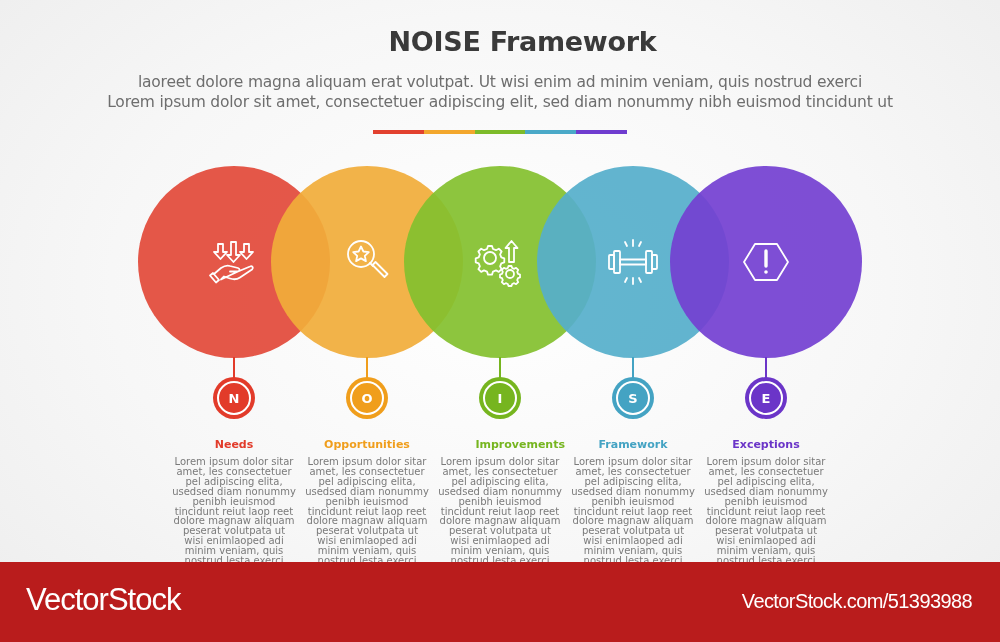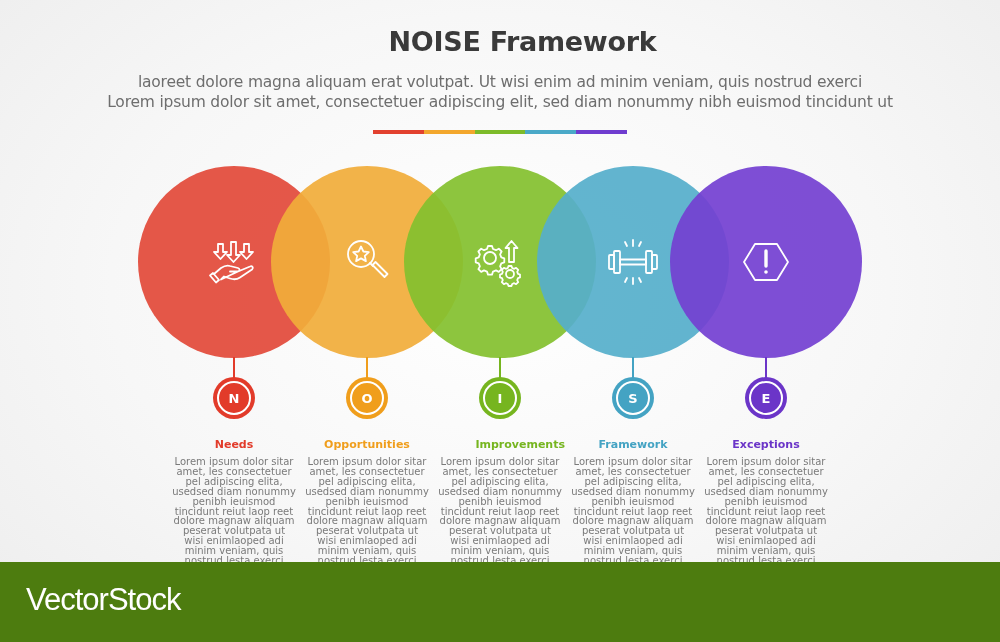--- a/index.html
+++ b/index.html
@@ -49,21 +49,21 @@
       position: absolute; top: 438px; width: 130px; text-align: center;
       font-size: 11px; font-weight: bold; font-family: "DejaVu Sans", sans-serif;
     }
     .item-desc {
       position: absolute; top: 457px; width: 124px; text-align: center;
       font-size: 10px; line-height: 9.9px; color: #7a7a7a;
       font-family: "DejaVu Sans", sans-serif;
     }
     .footer {
       position: absolute; left: 0; top: 562px; width: 1000px; height: 80px;
-      background: #4d7c0f; color: #fff;
+      background: #b91c1c; color: #fff;
     }
     .footer .brand {
       position: absolute; left: 26px; top: 20px; font-size: 31px;
       font-family: "Liberation Sans", sans-serif; letter-spacing: -1px;
     }
     .footer .url {
       position: absolute; right: 28px; top: 28px; font-size: 20px;
       font-family: "Liberation Sans", sans-serif; letter-spacing: -0.6px;
     }
   </style>
@@ -164,13 +164,14 @@
 
   <div class="item-desc" style="left:172px;">Lorem ipsum dolor sitar amet, les consectetuer pel adipiscing elita, usedsed diam nonummy penibh ieuismod tincidunt reiut laop reet dolore magnaw aliquam peserat volutpata ut wisi enimlaoped adi minim veniam, quis nostrud lesta exerci tation ullamc</div>
   <div class="item-desc" style="left:305px;">Lorem ipsum dolor sitar amet, les consectetuer pel adipiscing elita, usedsed diam nonummy penibh ieuismod tincidunt reiut laop reet dolore magnaw aliquam peserat volutpata ut wisi enimlaoped adi minim veniam, quis nostrud lesta exerci tation ullamc</div>
   <div class="item-desc" style="left:438px;">Lorem ipsum dolor sitar amet, les consectetuer pel adipiscing elita, usedsed diam nonummy penibh ieuismod tincidunt reiut laop reet dolore magnaw aliquam peserat volutpata ut wisi enimlaoped adi minim veniam, quis nostrud lesta exerci tation ullamc</div>
   <div class="item-desc" style="left:571px;">Lorem ipsum dolor sitar amet, les consectetuer pel adipiscing elita, usedsed diam nonummy penibh ieuismod tincidunt reiut laop reet dolore magnaw aliquam peserat volutpata ut wisi enimlaoped adi minim veniam, quis nostrud lesta exerci tation ullamc</div>
   <div class="item-desc" style="left:704px;">Lorem ipsum dolor sitar amet, les consectetuer pel adipiscing elita, usedsed diam nonummy penibh ieuismod tincidunt reiut laop reet dolore magnaw aliquam peserat volutpata ut wisi enimlaoped adi minim veniam, quis nostrud lesta exerci tation ullamc</div>
 </div>
 
 <div class="footer">
   <div class="brand">VectorStock</div>
+  <div class="url">VectorStock.com/51393988</div>
 </div>
 
 </body></html>

